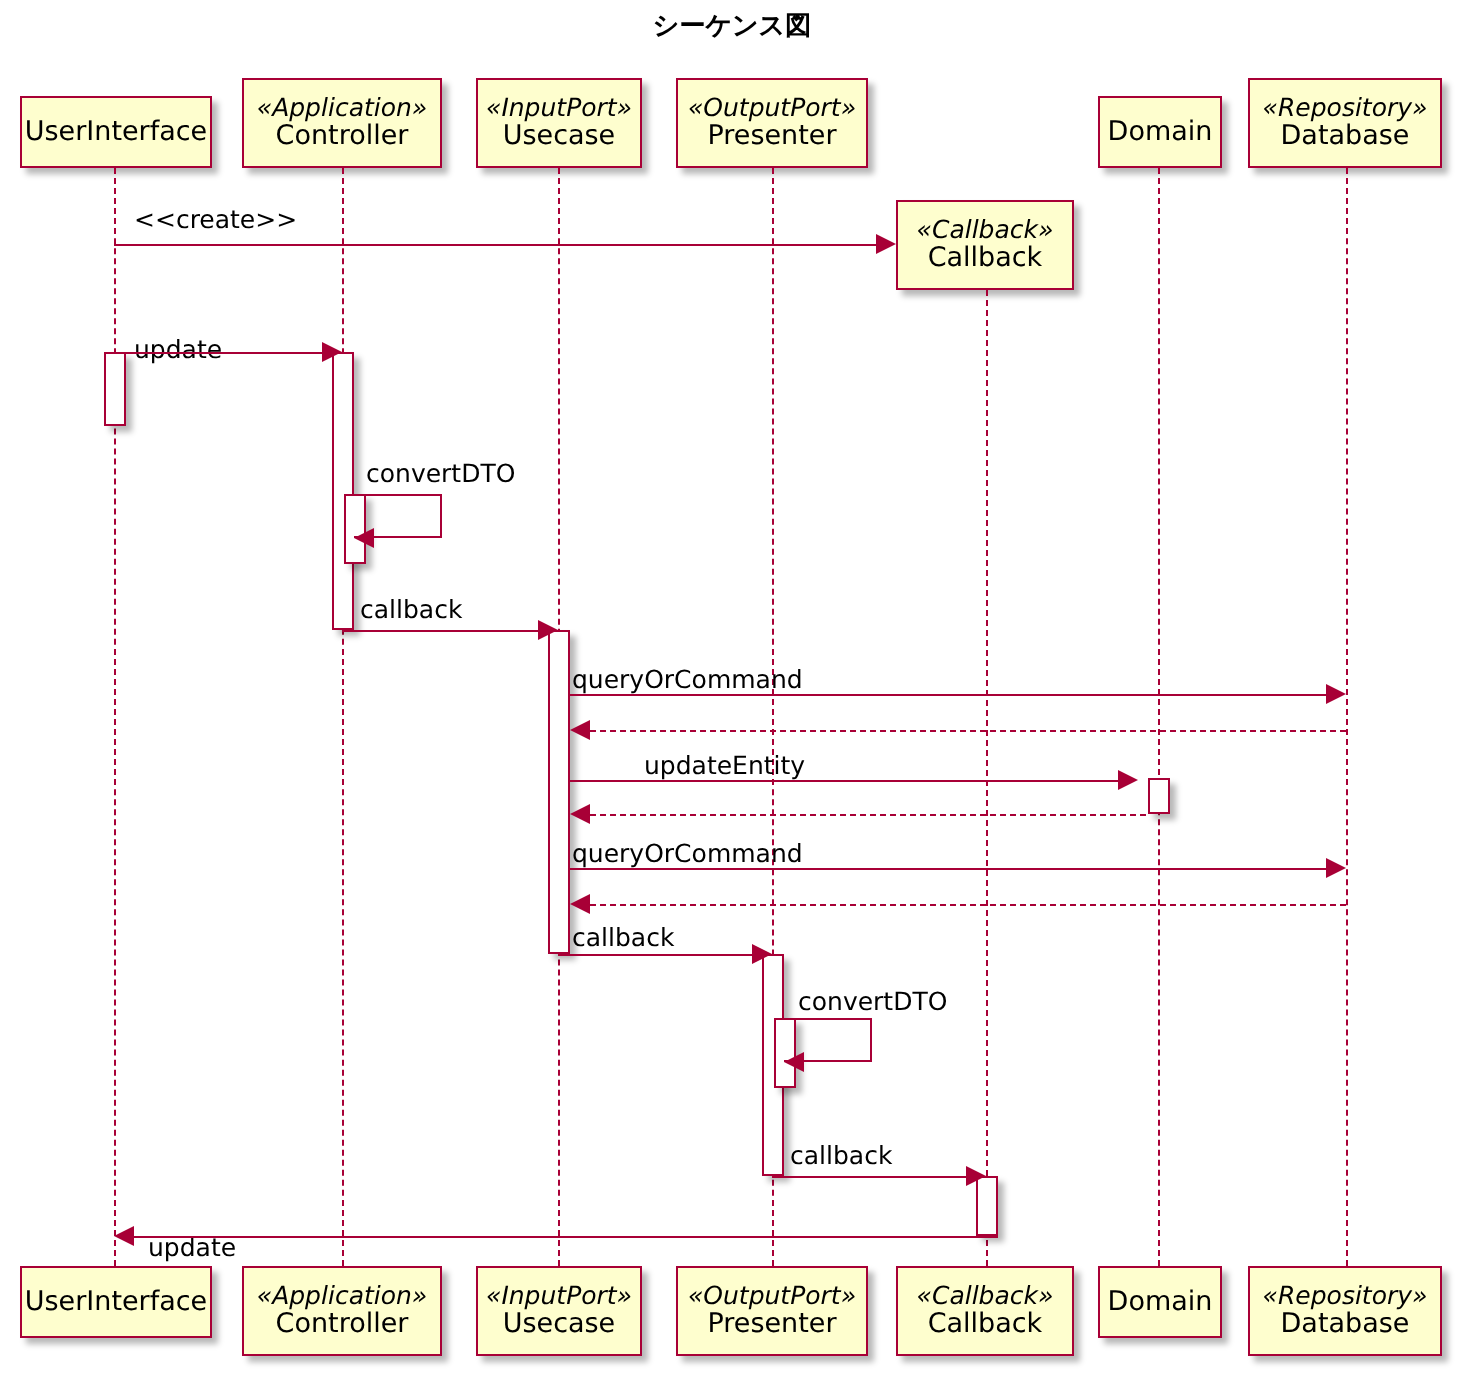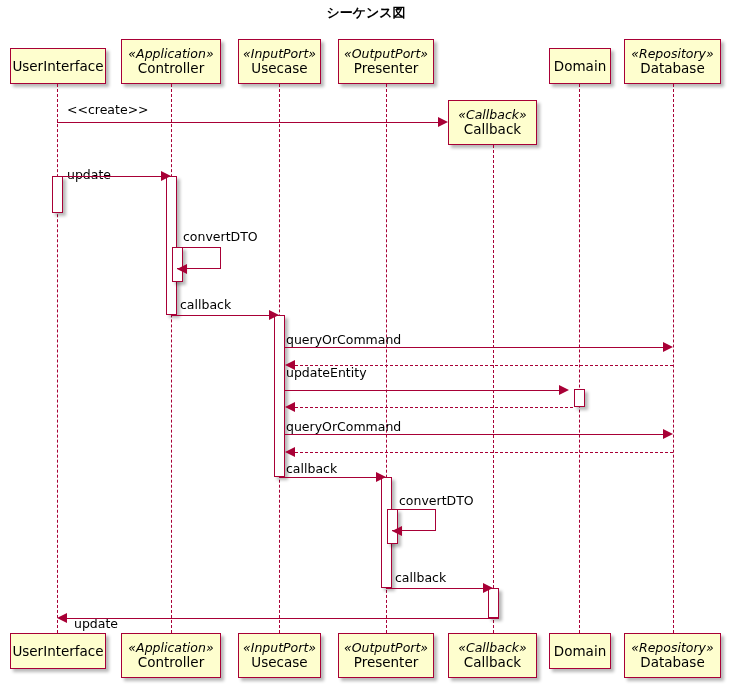--- a/index.html
+++ b/index.html
@@ -196,21 +196,21 @@
   <div class="msg-line" style="left:171px;top:315px;width:98px;"></div>
   <div class="arrow-head right" style="left:269px;top:310px;"></div>
 
   <div class="msg-label" style="left:286px;top:334px;">queryOrCommand</div>
   <div class="msg-line" style="left:285px;top:347px;width:378px;"></div>
   <div class="arrow-head right" style="left:663px;top:342px;"></div>
 
   <div class="msg-line dotted" style="left:295px;top:365px;width:378px;"></div>
   <div class="arrow-head left" style="left:285px;top:360px;"></div>
 
-  <div class="msg-label" style="left:286px;top:367px;">updateEntity</div>
+  <div class="msg-label" style="left:286px;top:377px;padding-left:36px;">updateEntity</div>
   <div class="msg-line" style="left:285px;top:390px;width:274px;"></div>
   <div class="arrow-head right" style="left:559px;top:385px;"></div>
 
   <div class="msg-line dotted" style="left:295px;top:407px;width:278px;"></div>
   <div class="arrow-head left" style="left:285px;top:402px;"></div>
 
   <div class="msg-label" style="left:286px;top:421px;">queryOrCommand</div>
   <div class="msg-line" style="left:285px;top:434px;width:378px;"></div>
   <div class="arrow-head right" style="left:663px;top:429px;"></div>
 

